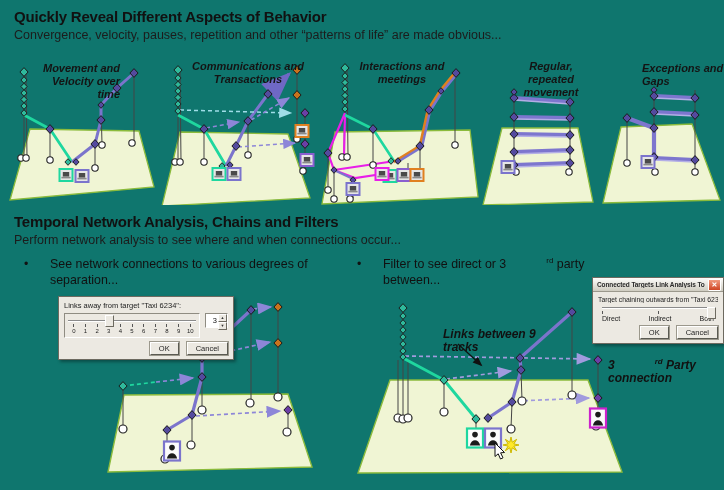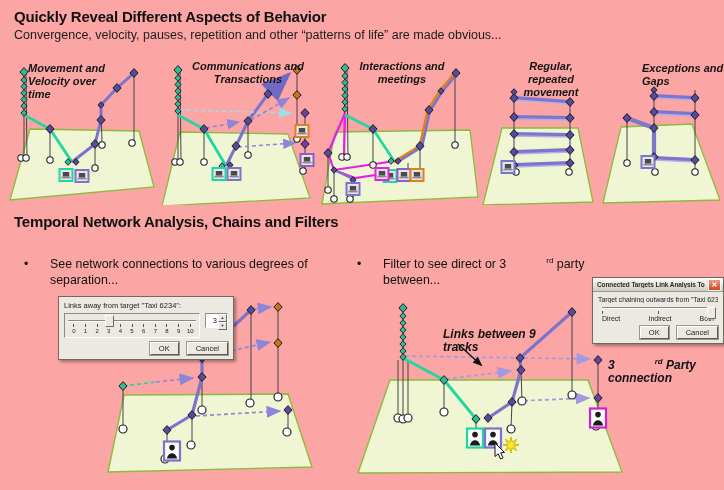--- a/index.html
+++ b/index.html
@@ -1,16 +1,16 @@
 <!DOCTYPE html>
 <html><head>
 <meta charset="utf-8">
 <style>
   html,body{margin:0;padding:0;background:#fff;}
-  #stage{position:relative;width:724px;height:490px;overflow:hidden;background:#fca5a5;
+  #stage{position:relative;width:724px;height:490px;overflow:hidden;background:#0f766e;
          font-family:"Liberation Sans",sans-serif;color:#111;text-decoration:underline;}
   .sec{position:absolute;margin:0;font-size:15px;font-weight:bold;letter-spacing:-0.2px;}
   .sub{position:absolute;font-size:12.5px;color:#1c1c1c;}
   .panel{position:absolute;top:58px;height:147px;}
   .panel svg{position:absolute;left:0;top:0;}
   .panel-label{position:absolute;font-size:11px;font-weight:bold;font-style:italic;line-height:1.18;color:#141414;}
   .bullet{position:absolute;font-size:12.4px;line-height:1.32;}
   .bullet .dot{position:absolute;left:0;top:0;}
   .bullet .btxt{display:block;margin-left:26px;}
   sup{font-size:8px;vertical-align:super;line-height:0;padding-left:40px;}
@@ -133,21 +133,21 @@
       </g>
       <g transform="translate(64,117)">
         <use href="#mini"></use>
           <rect x="-6.5" y="-6" width="13" height="12" fill="none" stroke="#1fd79f" stroke-width="2"></rect>
       </g>
       <g transform="translate(80,118)">
         <use href="#mini"></use>
           <rect x="-6.5" y="-6" width="13" height="12" fill="none" stroke="#7b74cc" stroke-width="2"></rect>
       </g>
     </svg>
-    <div class="panel-label" style="left:26px;top:4px;width:92px;text-align:left;">Movement and Velocity over time</div>
+    <div class="panel-label" style="left:26px;top:4px;width:92px;text-align:right;">Movement and Velocity over time</div>
   </div>
 
   <div class="panel" style="left:160px;width:162px;">
     <svg width="162" height="147" viewBox="0 0 162 147">
       <polygon points="20,74 128,76 150,140 2,148" fill="#f0f5d4" stroke="#8bbb3c" stroke-width="1.3"></polygon>
       <g stroke="#444" stroke-width="1">
         <line x1="18" y1="12" x2="18" y2="103"></line>
           <line x1="20" y1="14" x2="21" y2="103"></line>
         <line x1="44" y1="71" x2="44" y2="104"></line>
           <line x1="88" y1="63" x2="88" y2="96"></line>
@@ -371,20 +371,21 @@
       </g>
       <g transform="translate(50,104)">
         <use href="#mini"></use>
           <rect x="-6.5" y="-6" width="13" height="12" fill="none" stroke="#7b74cc" stroke-width="2"></rect>
       </g>
     </svg>
     <div class="panel-label" style="left:44px;top:4px;width:96px;">Exceptions and Gaps</div>
   </div>
 
   <h1 class="sec" style="left:14px;top:213px;">Temporal Network Analysis, Chains and Filters</h1>
+  <div class="sub" style="left:14px;top:233px;">Perform network analysis to see where and when connections occur...</div>
 
   <div class="bullet" style="left:24px;top:256px;width:312px;">
     <span class="dot">•</span>
     <span class="btxt"><span>See network connections to various degrees of</span><br><span>separation...</span></span>
   </div>
   <div class="bullet" style="left:357px;top:256px;width:240px;">
     <span class="dot">•</span>
     <span class="btxt"><span>Filter to see direct or 3</span><sup>rd</sup><span> party</span><br><span>between...</span></span>
   </div>
 

